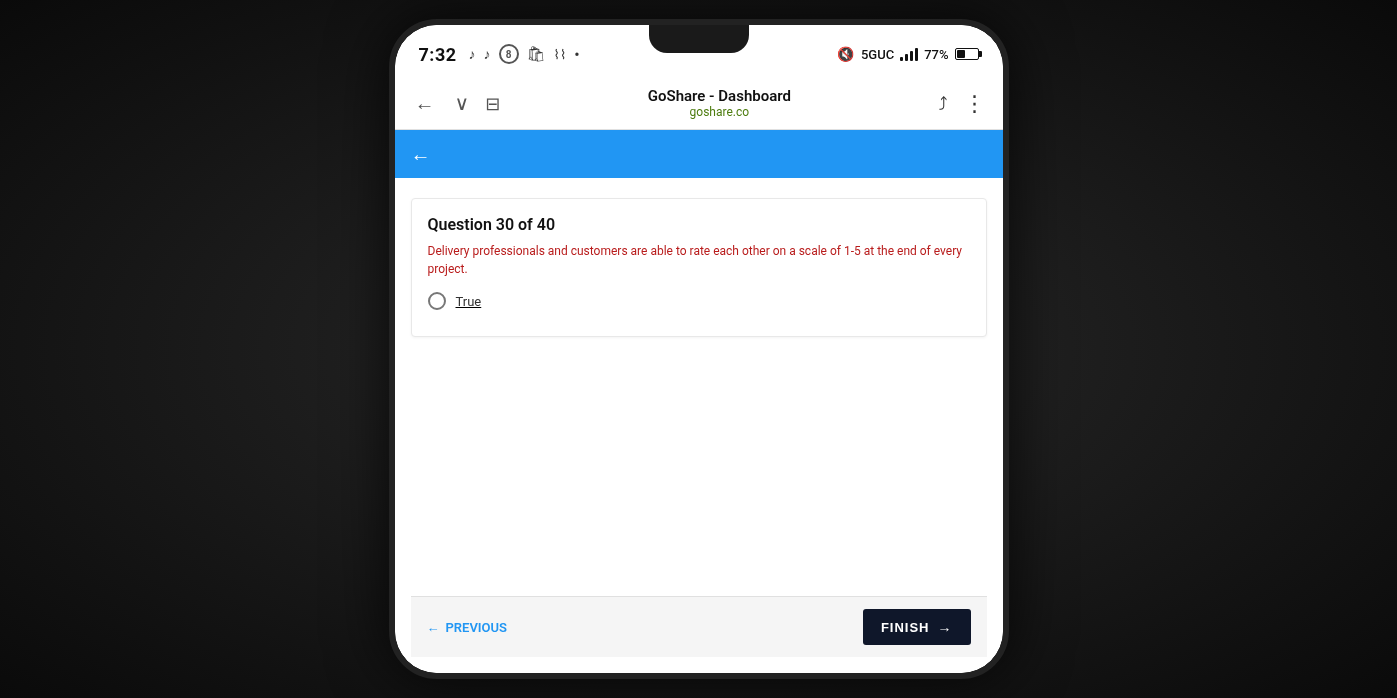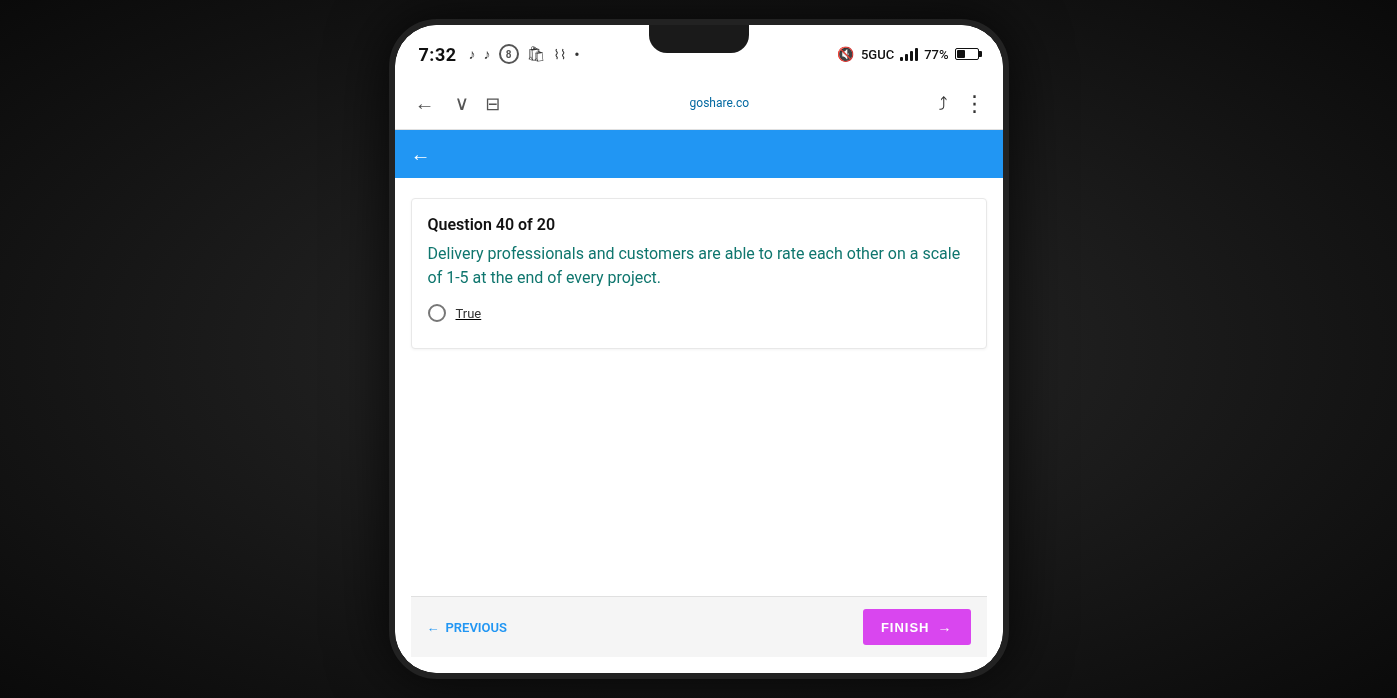--- a/index.html
+++ b/index.html
@@ -202,21 +202,21 @@
     }
 
     .browser-title {
       font-size: 15px;
       font-weight: 600;
       color: #111;
     }
 
     .browser-url {
       font-size: 12px;
-      color: #0369a1;
+      color: #4d7c0f;
     }
 
     .browser-actions {
       display: flex;
       align-items: center;
       gap: 16px;
     }
 
     .share-icon {
       color: #333;
@@ -272,22 +272,22 @@
     }
 
     .question-number {
       font-size: 16px;
       font-weight: 600;
       color: #111;
       margin-bottom: 8px;
     }
 
     .question-text {
-      font-size: 16px;
-      color: #0f766e;
+      font-size: 12px;
+      color: #b91c1c;
       margin-bottom: 14px;
       line-height: 1.5;
     }
 
     .radio-option {
       display: flex;
       align-items: center;
       gap: 10px;
       margin-bottom: 10px;
       cursor: pointer;
@@ -322,21 +322,21 @@
       align-items: center;
       gap: 6px;
       color: #2196F3;
       font-size: 13px;
       font-weight: 600;
       cursor: pointer;
       text-decoration: none;
     }
 
     .finish-btn {
-      background: #d946ef;
+      background: #0f172a;
       color: #fff;
       padding: 10px 18px;
       border: none;
       border-radius: 3px;
       font-size: 13px;
       font-weight: 600;
       cursor: pointer;
       display: flex;
       align-items: center;
       gap: 8px;
@@ -382,35 +382,36 @@
             <div class="battery-fill"></div>
           </div>
         </div>
       </div>
 
       <div class="browser-bar">
         <span class="browser-nav-btn">←</span>
         <span class="browser-nav-btn">∨</span>
         <span class="browser-sliders">⊟</span>
         <div class="browser-title-area">
+          <div class="browser-title">GoShare - Dashboard</div>
           <div class="browser-url">goshare.co</div>
         </div>
         <div class="browser-actions">
           <span class="share-icon">⤴</span>
           <span class="more-icon">⋮</span>
         </div>
       </div>
 
       <div class="app-header">
         <span class="header-back">←</span>
       </div>
 
       <div class="content">
         <div class="card">
-          <div class="question-number">Question 40 of 20</div>
+          <div class="question-number">Question 30 of 40</div>
           <div class="question-text">Delivery professionals and customers are able to rate each other on a scale of 1-5 at the end of every project.</div>
 
           <div class="radio-option">
             <div class="radio-circle"></div>
             <span class="radio-label">True</span>
           </div>
 
         </div>
 
         <div class="spacer"></div>

